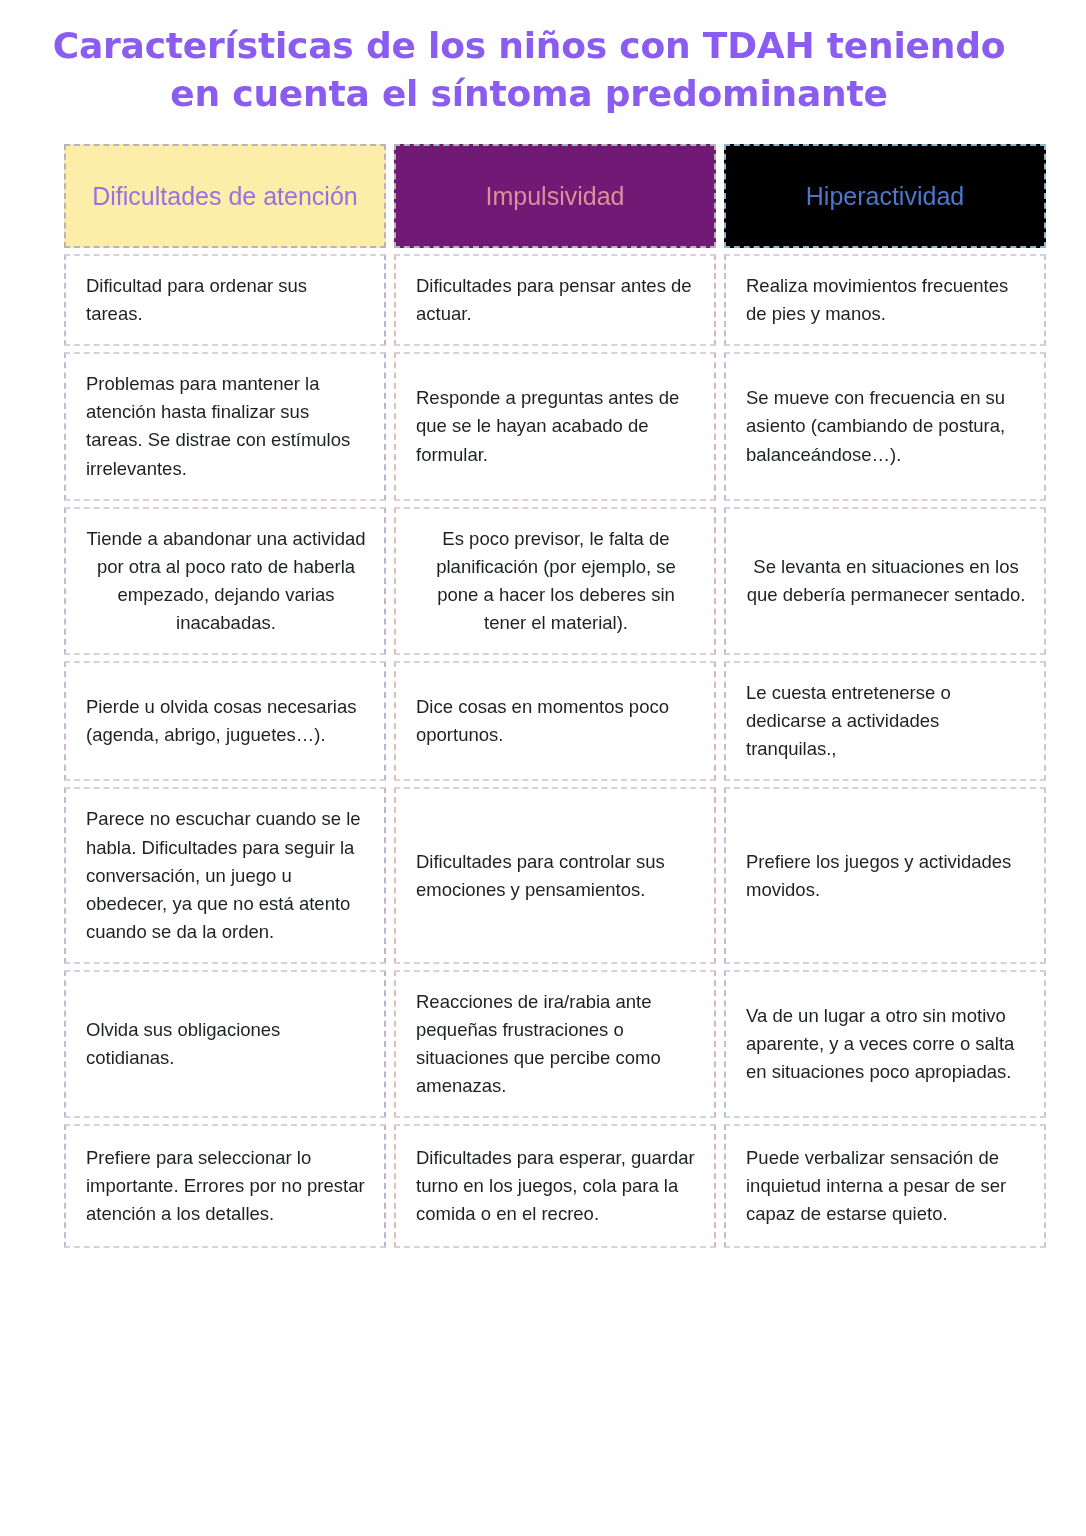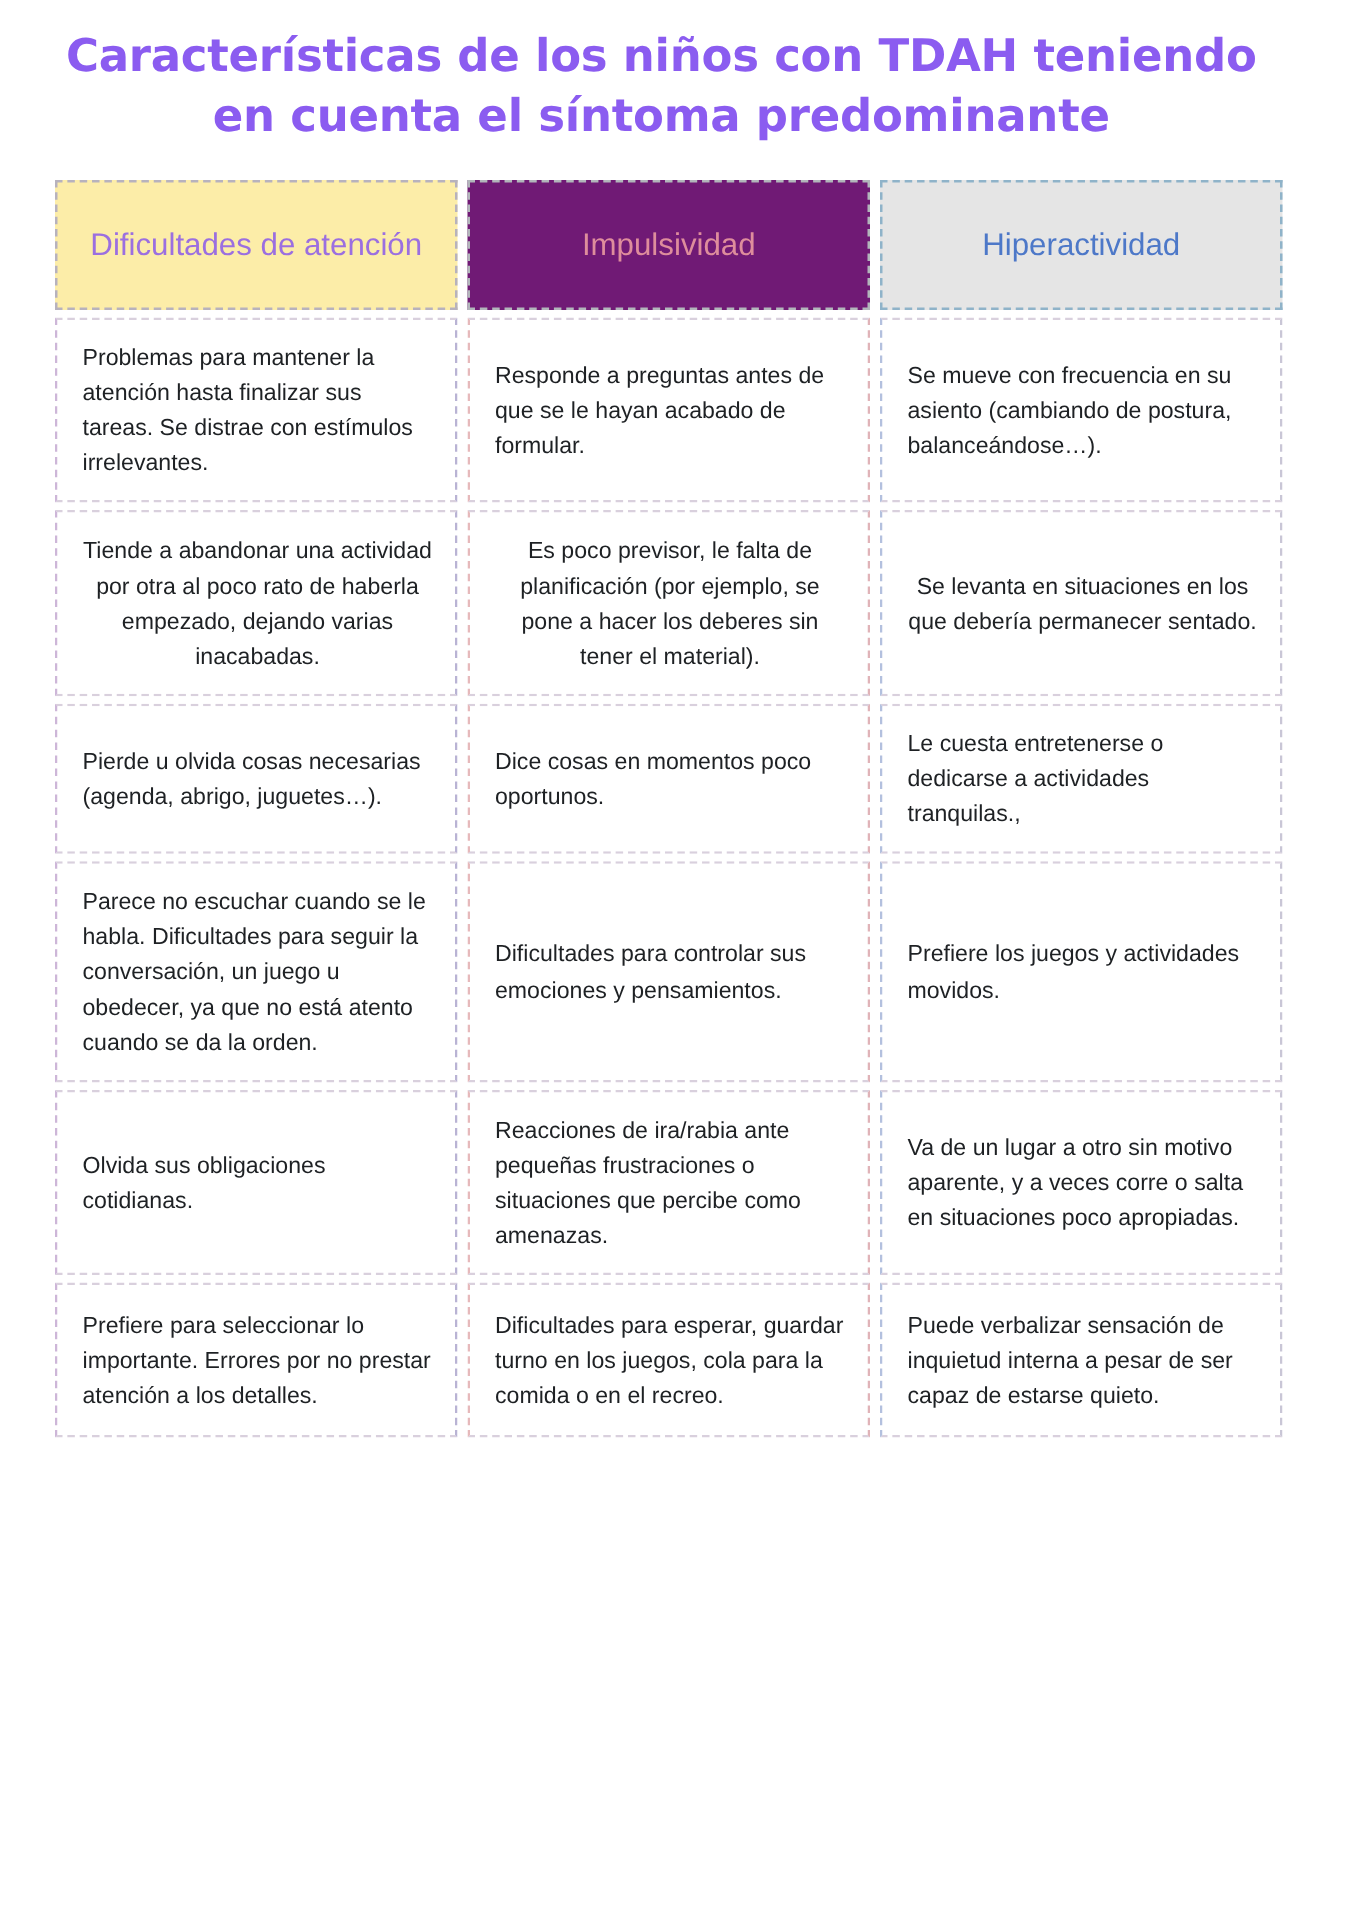--- a/index.html
+++ b/index.html
@@ -32,23 +32,22 @@
     color: #8B5CF0;
     font-family: "DejaVu Sans", sans-serif;
     font-weight: bold;
     font-size: 36px;
     line-height: 1.32;
     letter-spacing: -0.2px;
   }
 
   
   .table-wrap {
-    padding: 0 24px;
+    padding: 0 56px;
     margin-top: 21px;
-    margin-left: 12px;
   }
   table.tdah-table {
     width: 974px;
     border-collapse: separate;
     border-spacing: 8px 6px;
     table-layout: fixed;
   }
   table.tdah-table col.c1 { width: 322px; }
   table.tdah-table col.c2 { width: 322px; }
   table.tdah-table col.c3 { width: 322px; }
@@ -68,21 +67,21 @@
     background: #FCEDA8;
     color: #9B6FE0;
     border-color: #b7b2bd;
   }
   th.h-impul {
     background: #701a75;
     color: #DE8D9C;
     border-color: #b2b6bb;
   }
   th.h-hiper {
-    background: #e5e5e5;
+    background: #000000;
     color: #4D78C8;
     border-color: #8fb3c9;
   }
 
   
   td.bcell {
     vertical-align: middle;
     font-size: 18.5px;
     line-height: 1.52;
     color: #1e2124;
@@ -130,20 +129,25 @@
       </colgroup>
       <thead>
         <tr>
           <th class="hcell h-aten">Dificultades de atención</th>
           <th class="hcell h-impul">Impulsividad</th>
           <th class="hcell h-hiper">Hiperactividad</th>
         </tr>
       </thead>
       <tbody>
 
+        <tr class="r1">
+          <td class="bcell col1">Dificultad para ordenar sus tareas.</td>
+          <td class="bcell col2">Dificultades para pensar antes de actuar.</td>
+          <td class="bcell col3">Realiza movimientos frecuentes de pies y manos.</td>
+        </tr>
 
         <tr class="r2">
           <td class="bcell col1">Problemas para mantener la atención hasta finalizar sus tareas. Se distrae con estímulos irrelevantes.</td>
           <td class="bcell col2">Responde a preguntas antes de que se le hayan acabado de formular.</td>
           <td class="bcell col3">Se mueve con frecuencia en su asiento (cambiando de postura, balanceándose…).</td>
         </tr>
 
         <tr class="r3">
           <td class="bcell col1">Tiende a abandonar una actividad por otra al poco rato de haberla empezado, dejando varias inacabadas.</td>
           <td class="bcell col2">Es poco previsor, le falta de planificación (por ejemplo, se pone a hacer los deberes sin tener el material).</td>

